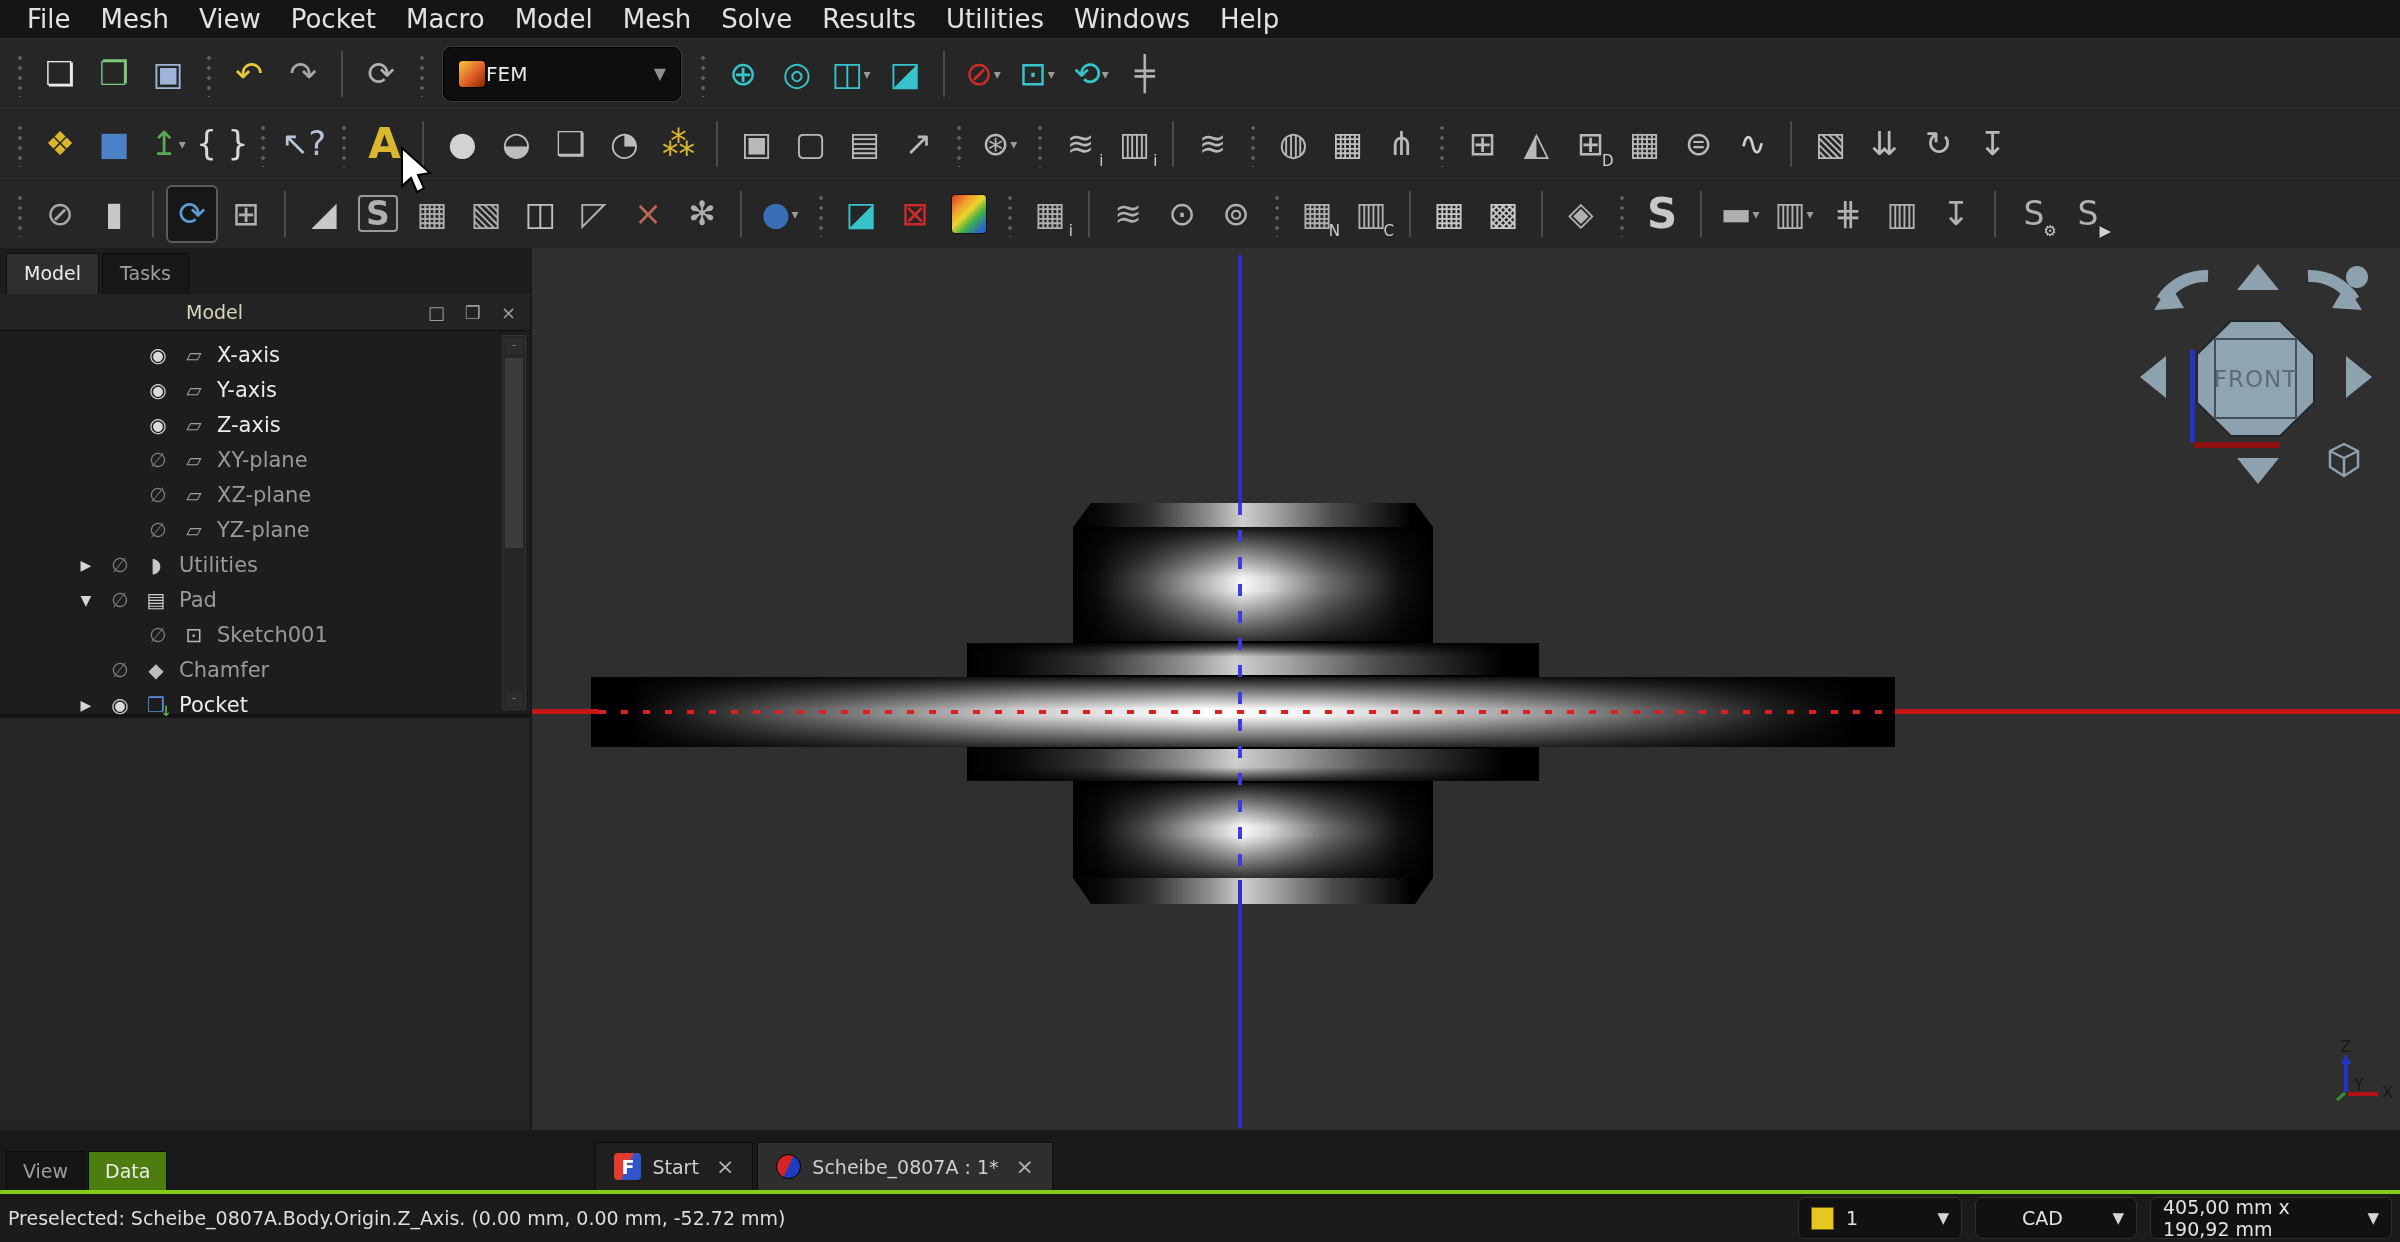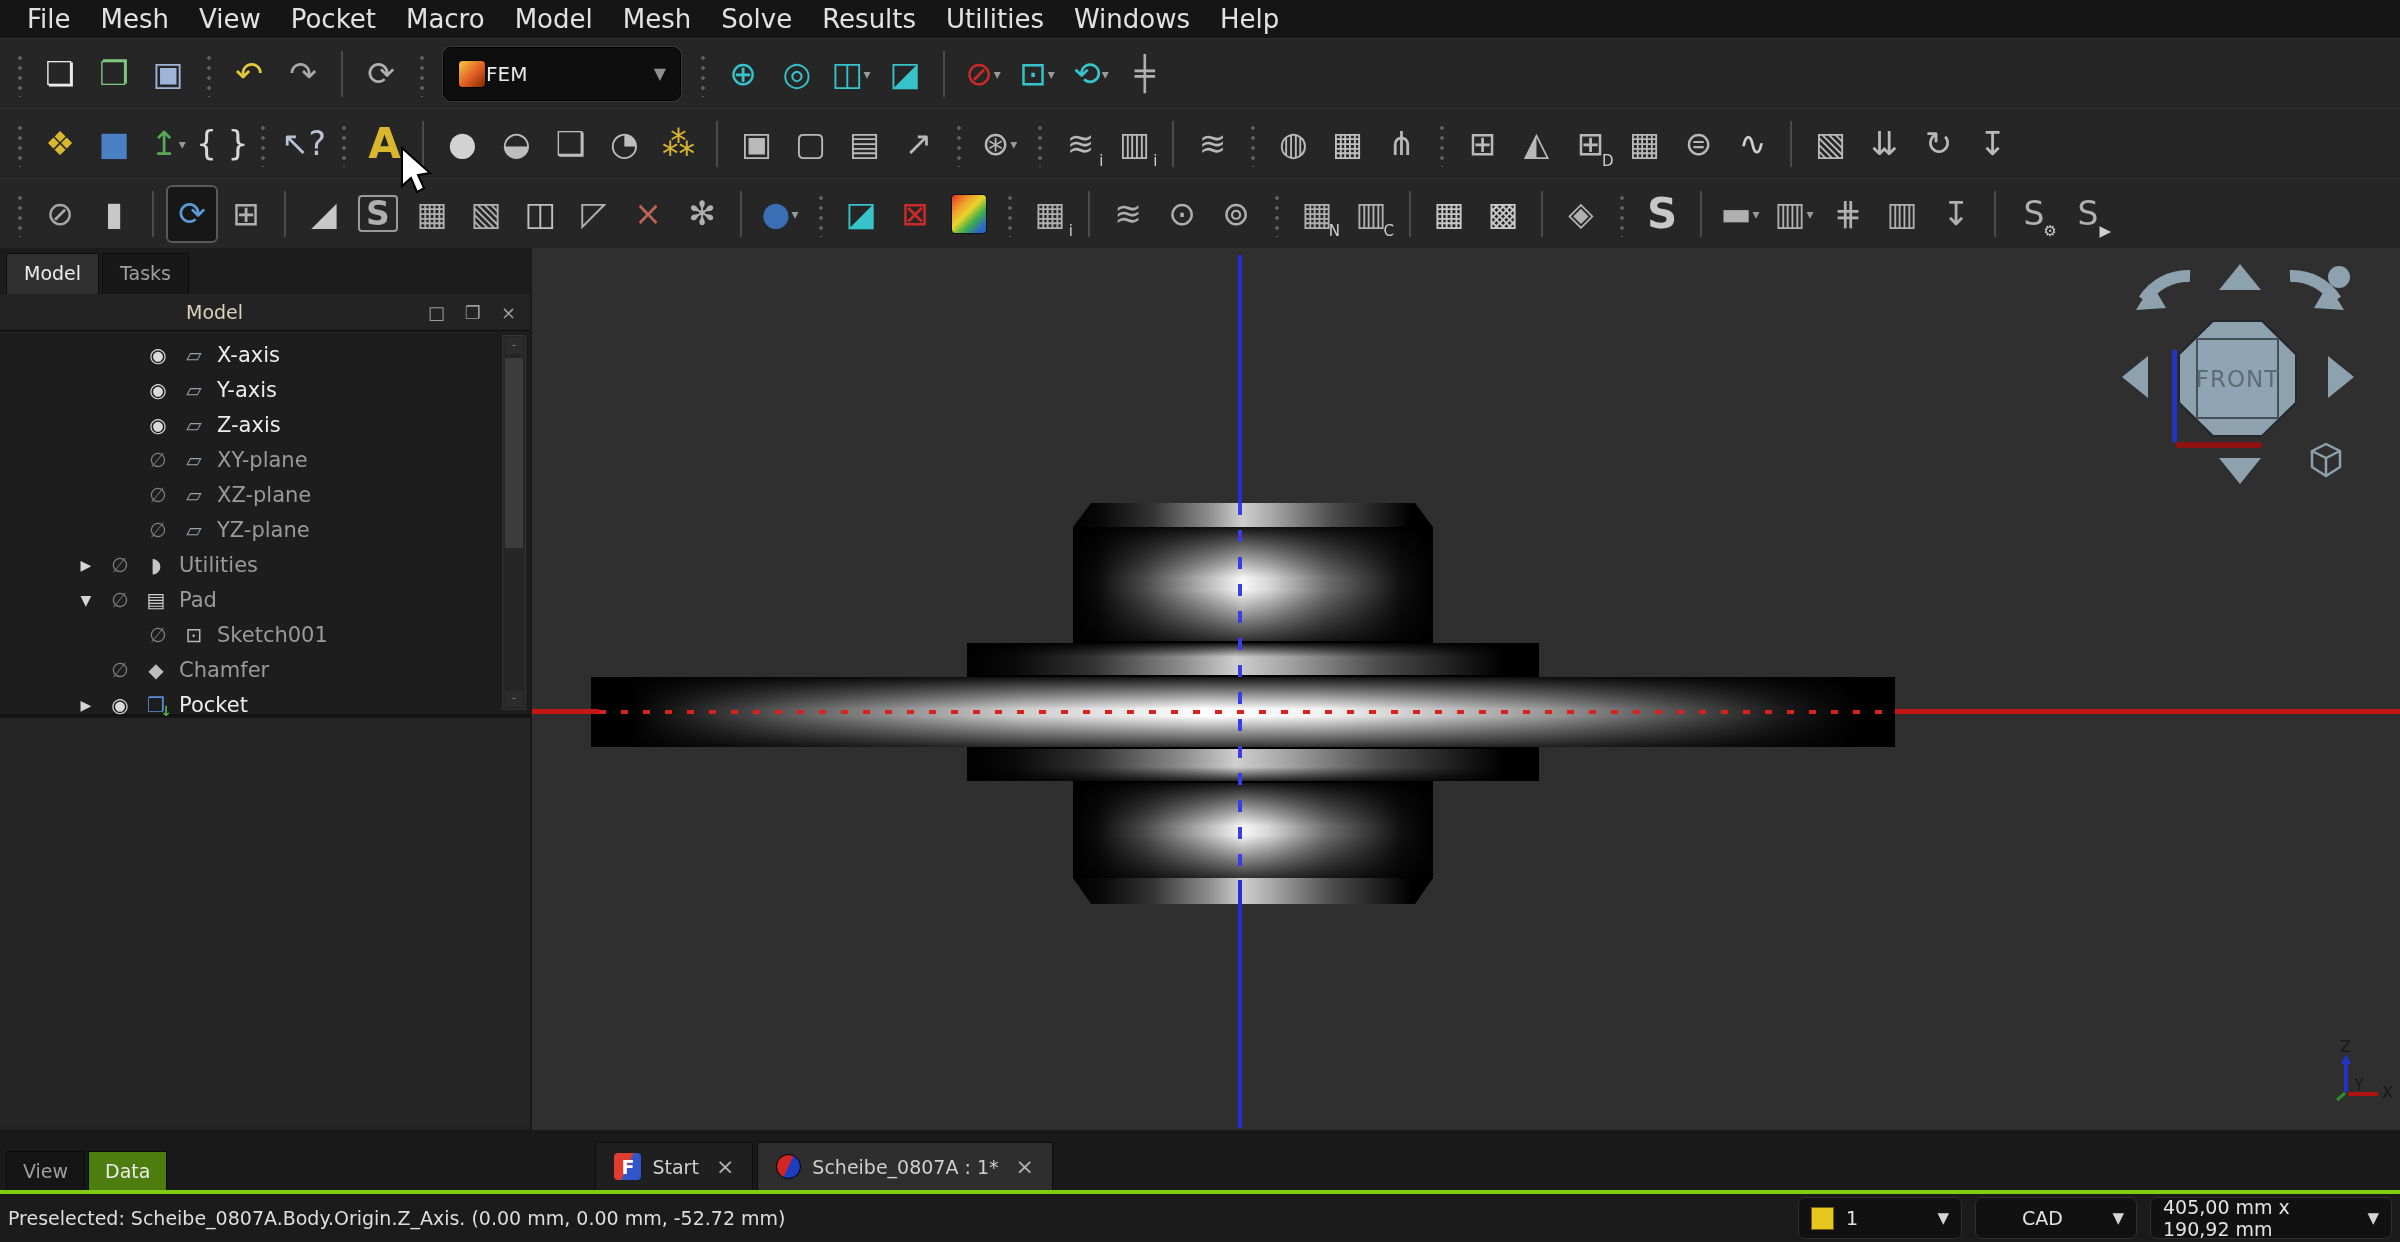--- a/index.html
+++ b/index.html
@@ -76,21 +76,21 @@
   .shade-bot:after  { bottom:0; height:45%; background:linear-gradient(0deg,rgba(0,0,0,.8),rgba(0,0,0,0)); }
   .cap-top { clip-path:polygon(5% 0,95% 0,100% 100%,0 100%); }
   .cap-bot { clip-path:polygon(0 0,100% 0,95% 100%,5% 100%); }
 
   .zline { position:absolute; left:706px; width:4px; background:#2b2bd2; }
   .zline.dash { background:repeating-linear-gradient(180deg,#3c3ce6 0 12px,transparent 12px 27px); }
   .xline { position:absolute; height:5px; background:#c51616; }
   .xline.dots { height:4px; background:repeating-linear-gradient(90deg,#d82222 0 7px,transparent 7px 22px); }
 
   
-  .navcube { position:absolute; right:34px; top:6px; width:252px; height:238px;text-decoration:underline; }
+  .navcube { position:absolute; right:16px; top:6px; width:252px; height:238px;text-decoration:underline; }
   .nc-oct-border { position:absolute; left:64px; top:66px; width:119px; height:117px; background:#23272c;
       clip-path:polygon(29% 0,71% 0,100% 29%,100% 71%,71% 100%,29% 100%,0 71%,0 29%); }
   .nc-oct { position:absolute; left:66px; top:68px; width:115px; height:113px; background:#8da1af;
       clip-path:polygon(29% 0,71% 0,100% 29%,100% 71%,71% 100%,29% 100%,0 71%,0 29%); }
   .nc-face { position:absolute; left:82px; top:84px; width:83px; height:81px; background:#90a5b3;
       border:2px solid #454f58; display:flex; align-items:center; justify-content:center; }
   .nc-face span { color:#5c6c78; font-size:23px; letter-spacing:1px; }
   .nc-tri { position:absolute; width:0; height:0; }
   .nc-up    { left:105px; top:10px;  border-left:21px solid transparent; border-right:21px solid transparent; border-bottom:26px solid #8da1af; }
   .nc-down  { left:105px; top:204px; border-left:21px solid transparent; border-right:21px solid transparent; border-top:26px solid #8da1af; }

